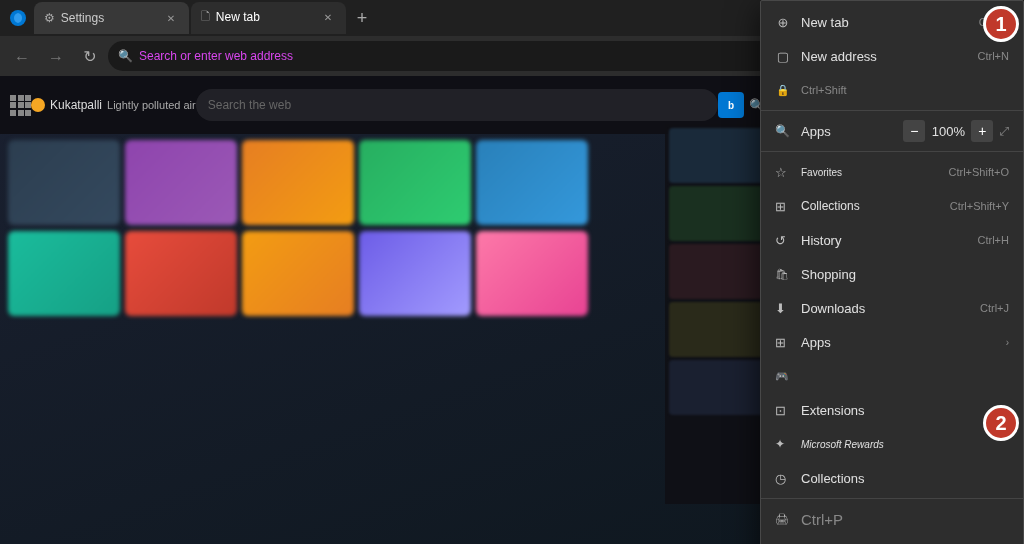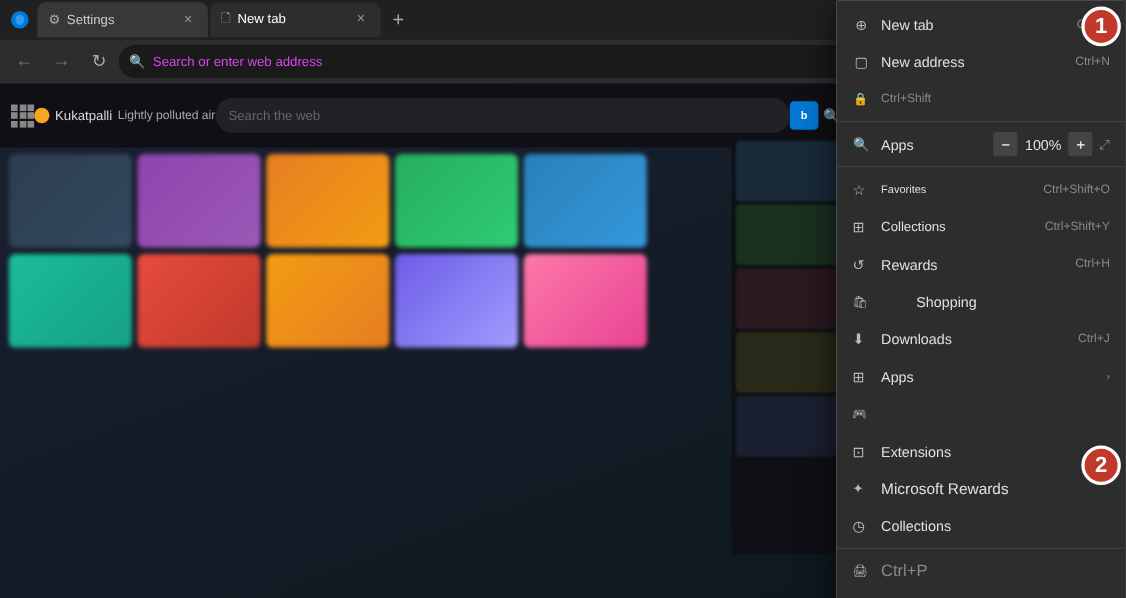--- a/index.html
+++ b/index.html
@@ -152,27 +152,27 @@
     </div>
 
     <div style="height:34px;display:flex;align-items:center;padding:0 14px;gap:10px;color:#e0e0e0;cursor:pointer;">
       <span style="width:16px;font-size:13px;color:#bbb;">⊞</span>
       <span style="flex:1;font-size:12px;">Collections</span>
       <span style="font-size:11px;color:#888;">Ctrl+Shift+Y</span>
     </div>
 
     <div style="height:34px;display:flex;align-items:center;padding:0 14px;gap:10px;color:#e0e0e0;cursor:pointer;">
       <span style="width:16px;font-size:13px;color:#bbb;">↺</span>
-      <span style="flex:1;font-size:13px;">Rewards</span>
+      <span style="flex:1;font-size:13px;">History</span>
       <span style="font-size:11px;color:#888;">Ctrl+H</span>
     </div>
 
     <div style="height:34px;display:flex;align-items:center;padding:0 14px;gap:10px;color:#e0e0e0;cursor:pointer;">
       <span style="width:16px;font-size:11px;color:#bbb;">🛍</span>
-      <span style="flex:1;font-size:13px;margin-left:32px;">Shopping</span>
+      <span style="flex:1;font-size:13px;">Shopping</span>
     </div>
 
     <div style="height:34px;display:flex;align-items:center;padding:0 14px;gap:10px;color:#e0e0e0;cursor:pointer;">
       <span style="width:16px;font-size:13px;color:#bbb;">⬇</span>
       <span style="flex:1;font-size:13px;">Downloads</span>
       <span style="font-size:11px;color:#888;">Ctrl+J</span>
     </div>
 
     <div style="height:34px;display:flex;align-items:center;padding:0 14px;gap:10px;color:#e0e0e0;cursor:pointer;">
       <span style="width:16px;font-size:13px;color:#bbb;">⊞</span>
@@ -184,21 +184,21 @@
       <span style="width:16px;font-size:11px;color:#bbb;">🎮</span>
     </div>
 
     <div style="height:34px;display:flex;align-items:center;padding:0 14px;gap:10px;color:#e0e0e0;cursor:pointer;">
       <span style="width:16px;font-size:13px;color:#bbb;">⊡</span>
       <span style="flex:1;font-size:13px;">Extensions</span>
     </div>
 
     <div style="height:34px;display:flex;align-items:center;padding:0 14px;gap:10px;color:#e0e0e0;cursor:pointer;">
       <span style="width:16px;font-size:12px;color:#bbb;">✦</span>
-      <span style="flex:1;font-size:14px;">Microsoft Rewards</span>
+      <span style="flex:1;font-size:10px;font-style:italic;">Microsoft Rewards</span>
     </div>
 
     <div style="height:34px;display:flex;align-items:center;padding:0 14px;gap:10px;color:#e0e0e0;cursor:pointer;">
       <span style="width:16px;font-size:13px;color:#bbb;">◷</span>
       <span style="flex:1;font-size:13px;">Collections</span>
     </div>
 
     <div style="height:1px;background:#444;margin:3px 0;"></div>
 
     <div style="height:34px;display:flex;align-items:center;padding:0 14px;gap:10px;color:#e0e0e0;cursor:pointer;">

